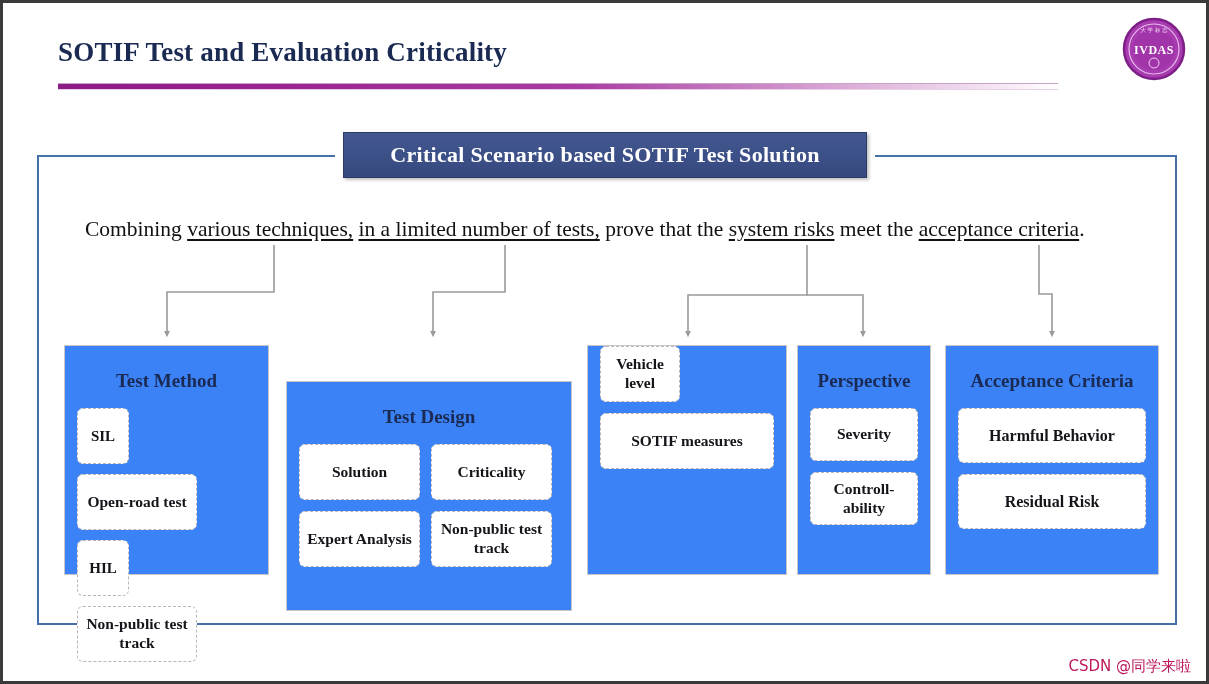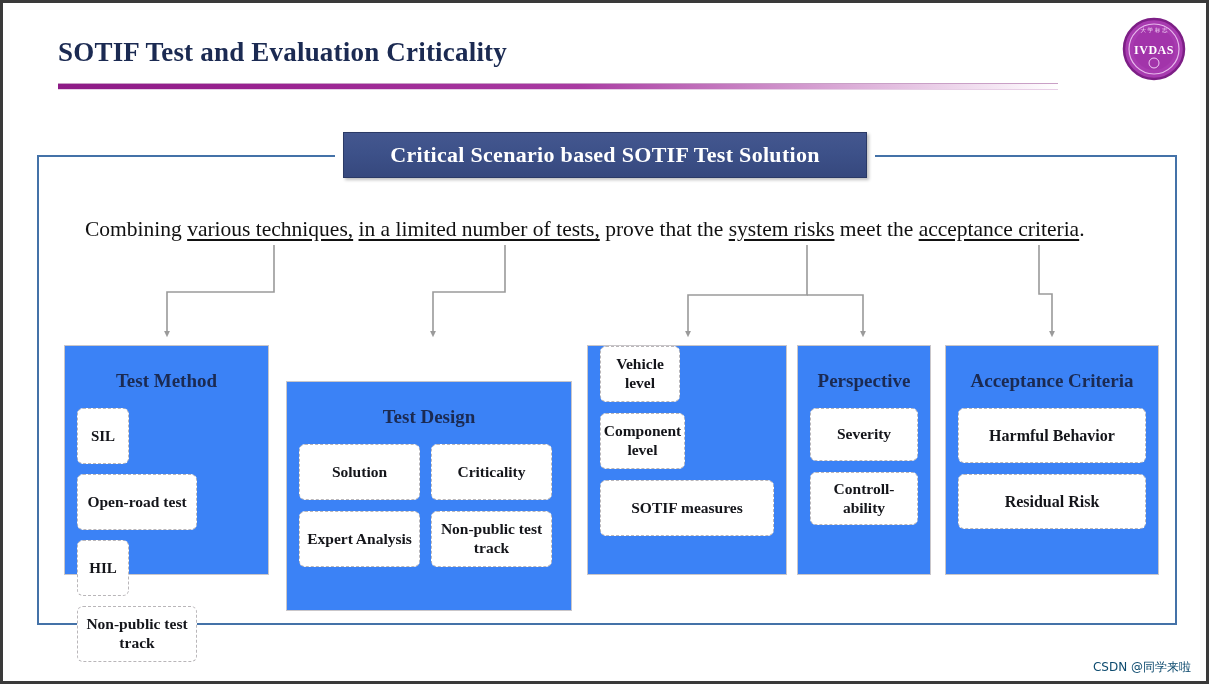--- a/index.html
+++ b/index.html
@@ -200,22 +200,22 @@
 
   
   #col-acceptance { left: 945px; top: 345px; width: 214px; height: 230px; }
   #col-acceptance .cell { width: 190px; height: 55px; font-size: 16px; }
 
   
   #watermark {
     position: absolute;
     right: 18px;
     bottom: 8px;
-    font-size: 12px;
-    color: #0c4a6e;
+    font-size: 15px;
+    color: #be185d;
     font-family: "DejaVu Sans", "Liberation Sans", sans-serif;
     white-space: nowrap;
   }
 </style>
 </head>
 <body>
 
 <div id="slide">
 
   <div id="inner-white"></div>
@@ -282,21 +282,20 @@
       <div class="cell">Solution</div>
       <div class="cell">Criticality</div>
       <div class="cell">Expert Analysis</div>
       <div class="cell">Non-public test track</div>
     </div>
   </div>
 
   <div class="column" id="col-assess">
     <div class="cells">
       <div class="cell half">Vehicle level</div>
-      <div class="cell half w2">Component level</div>
       <div class="cell full">SOTIF measures</div>
     </div>
   </div>
 
   <div class="column" id="col-perspective">
     <div class="col-title">Perspective</div>
     <div class="cells">
       <div class="cell">Severity</div>
       <div class="cell">Controll-ability</div>
     </div>

